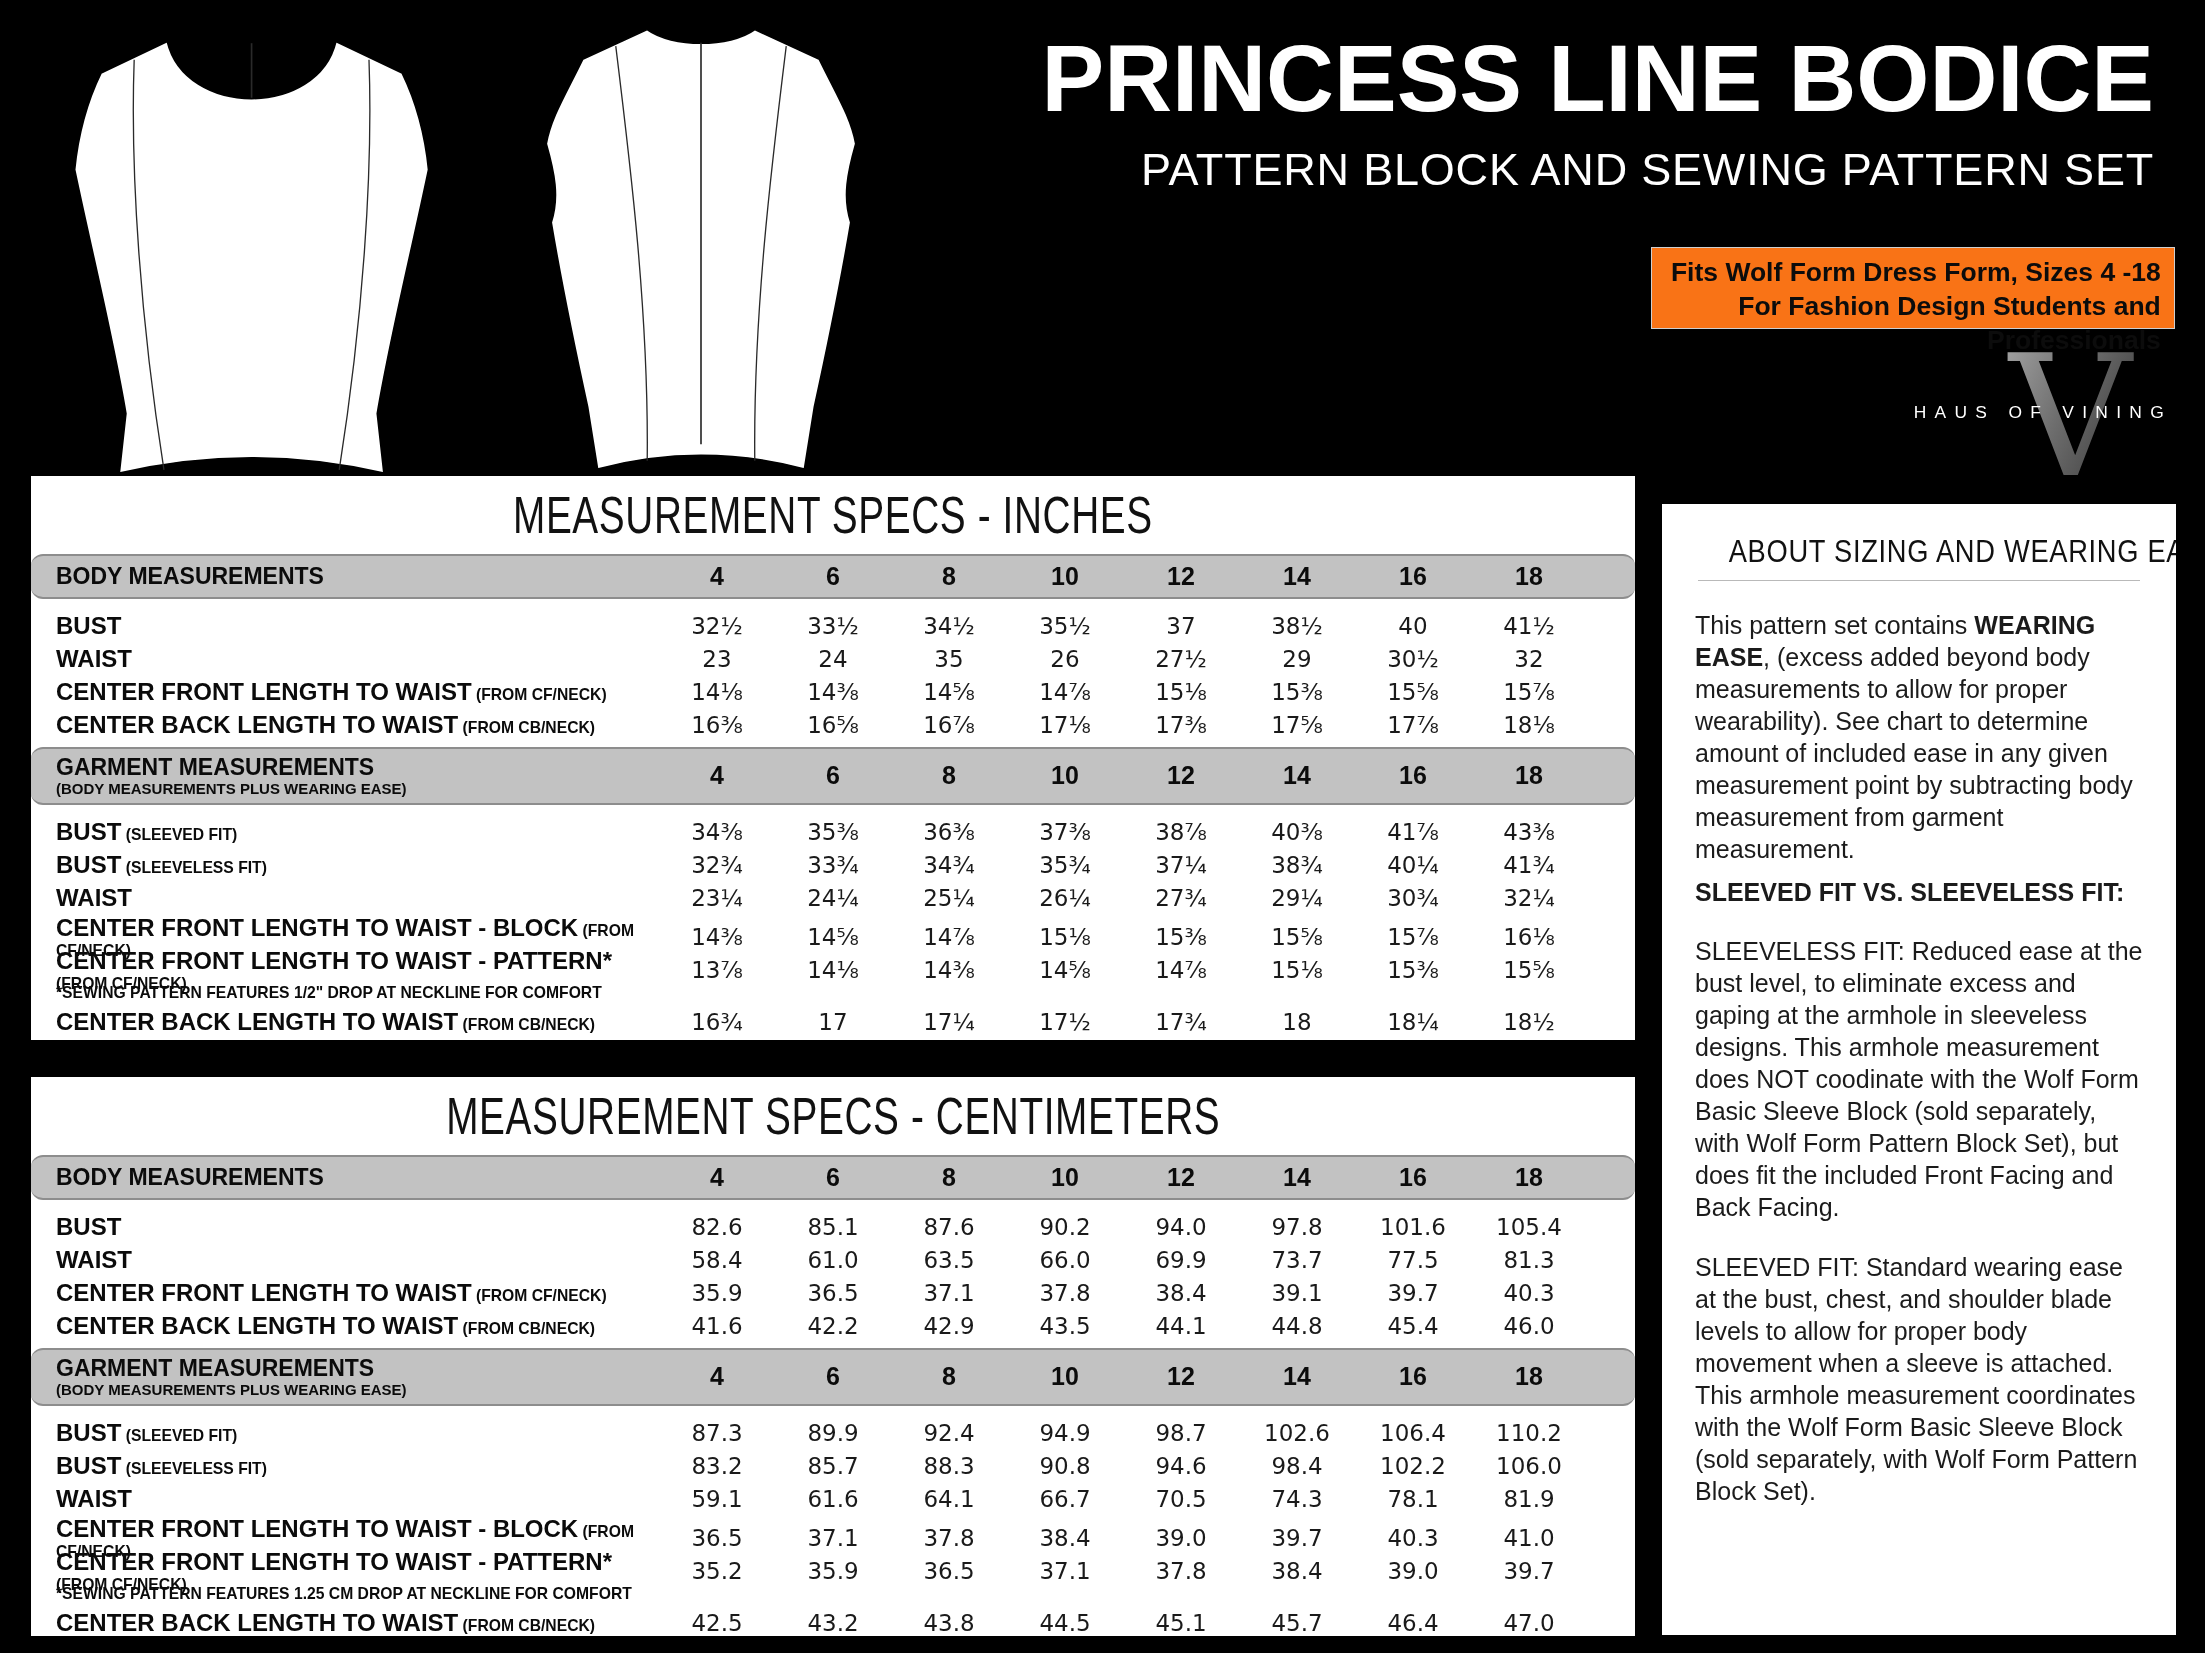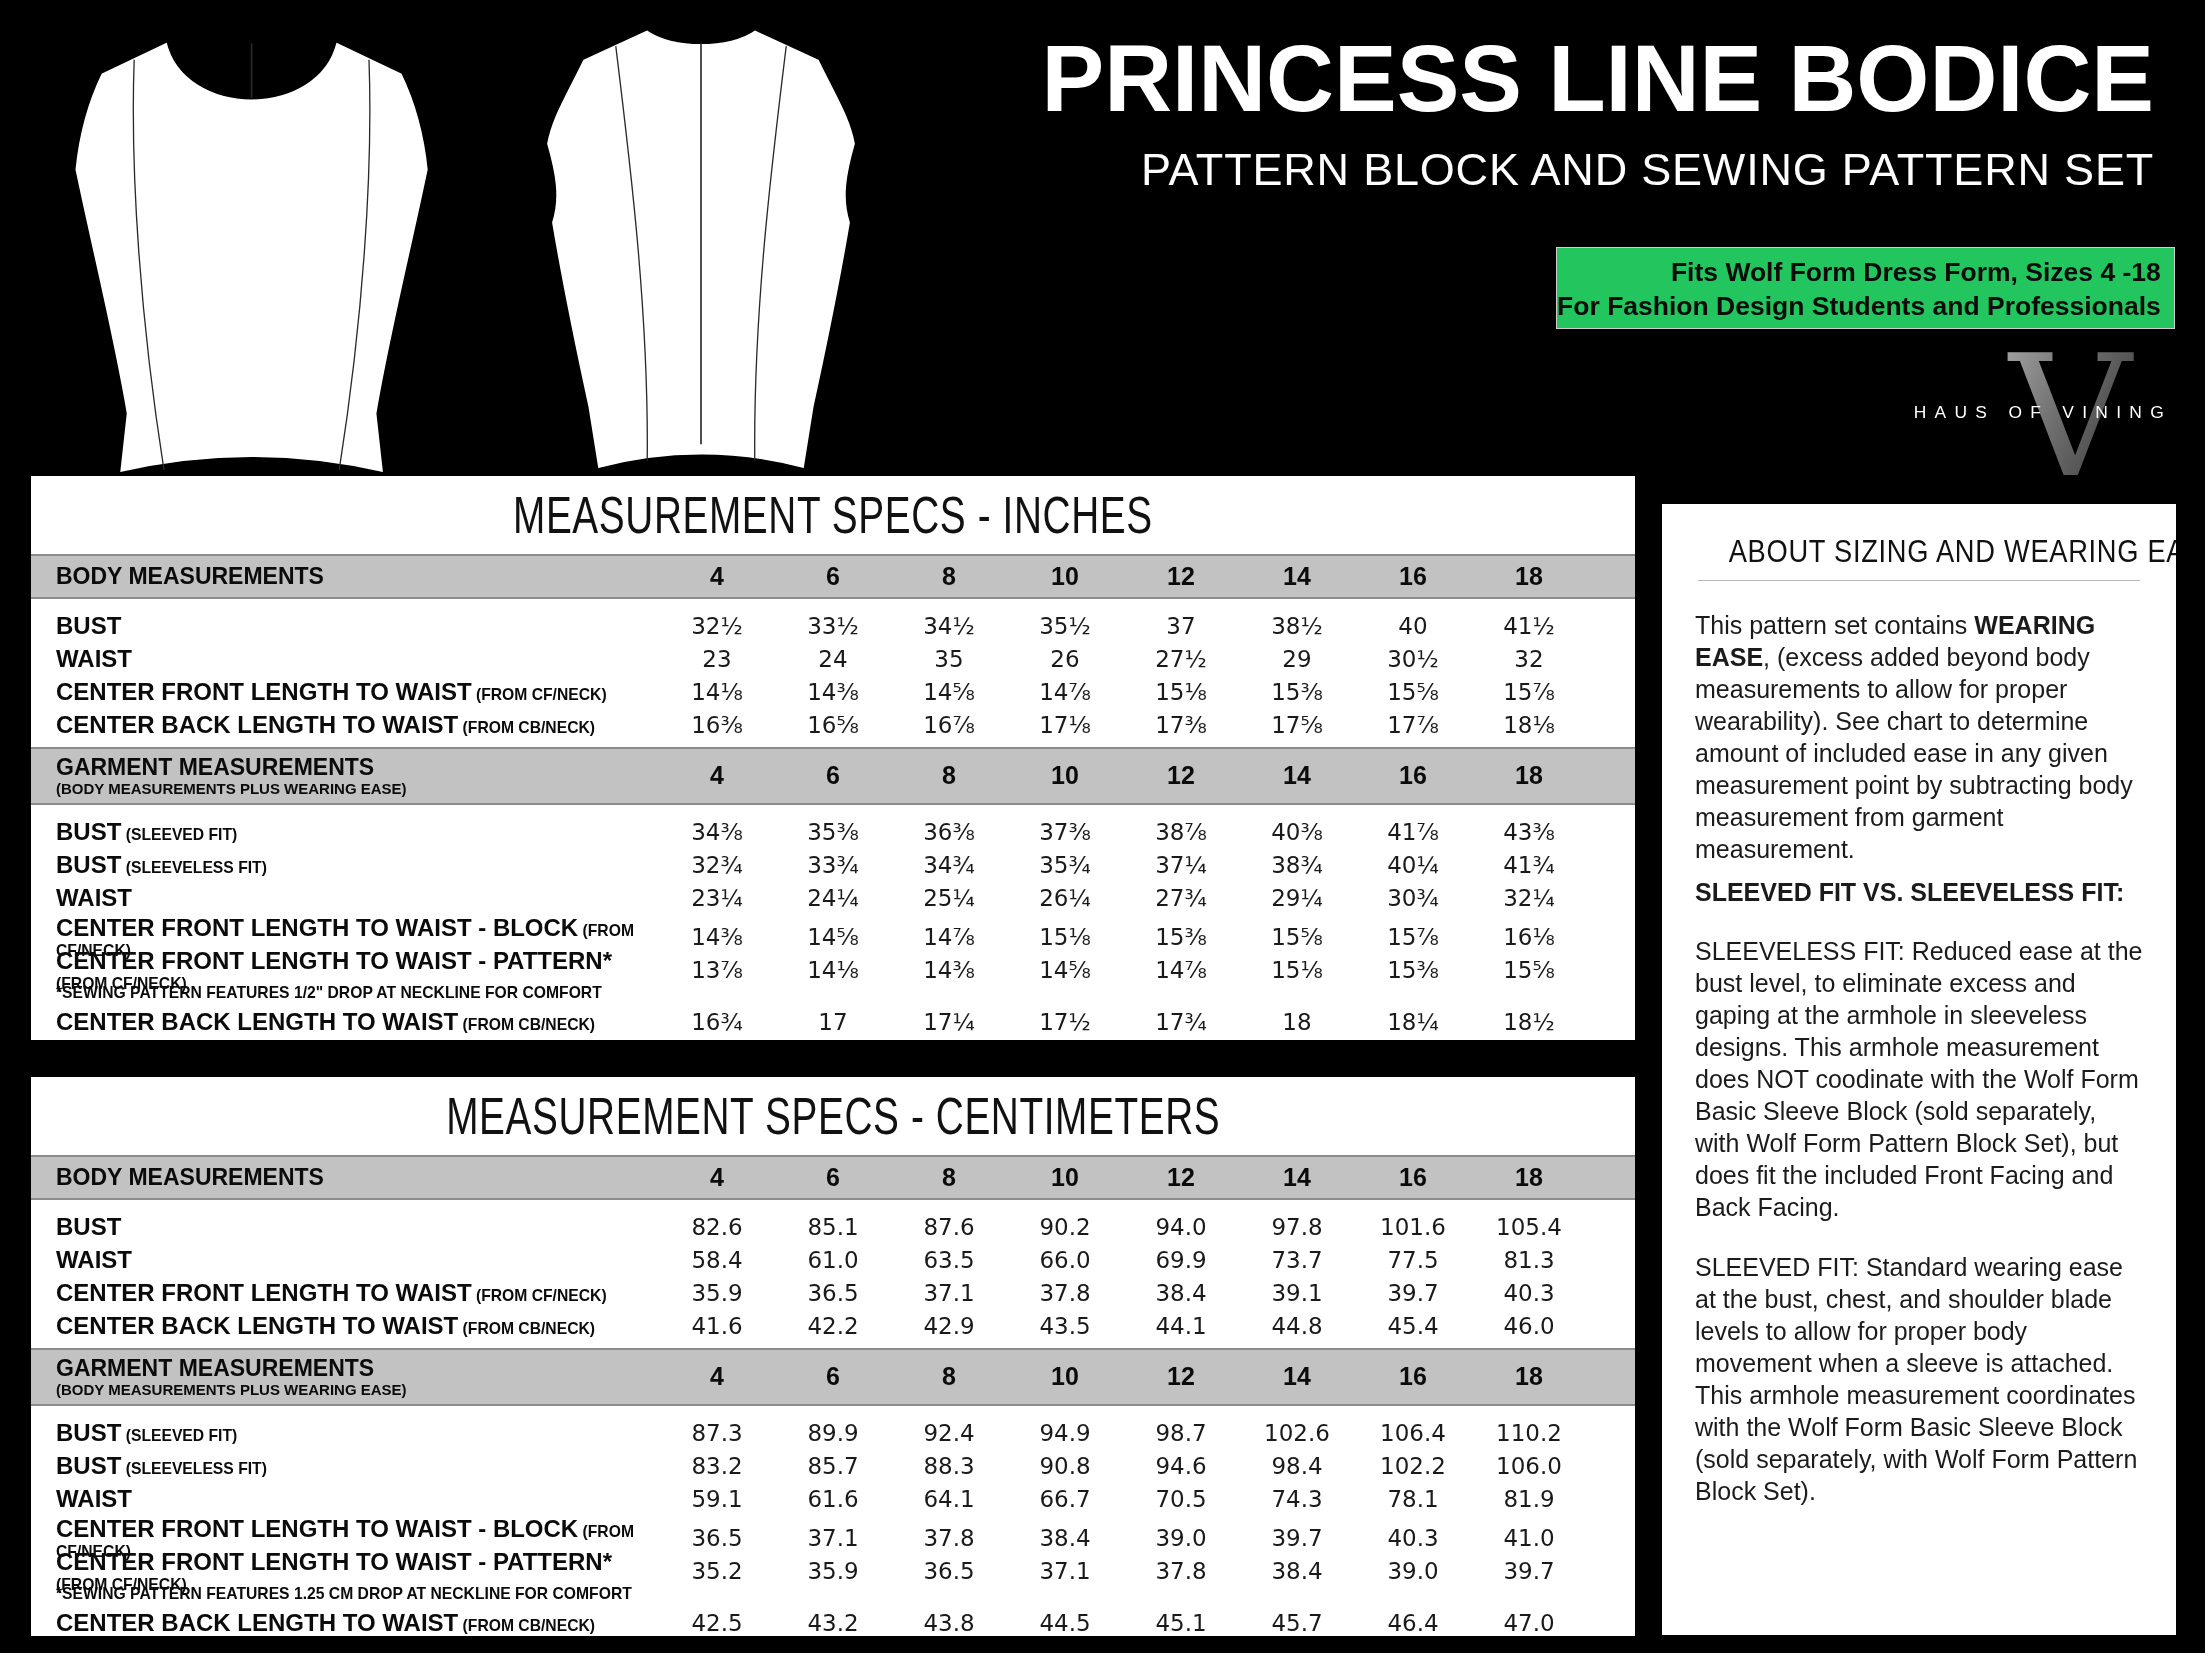--- a/index.html
+++ b/index.html
@@ -8,21 +8,21 @@
 
   
   .illus{position:absolute;}
   .illus-front{left:43px;top:25px;}
   .illus-back{left:523px;top:18px;}
 
   .main-title{position:absolute;top:30px;right:51px;text-align:right;color:#fff;}
   .main-title h1{margin:0;font-size:94px;font-weight:800;letter-spacing:0px;line-height:1.05;}
   .subtitle{margin-top:18px;font-size:45px;font-weight:400;letter-spacing:0.8px;line-height:1;}
 
-  .badge{position:absolute;top:247px;right:30px;width:619px;height:82px;background:#22c55e;
+  .badge{position:absolute;top:247px;right:30px;width:524px;height:82px;background:#f97316;
          box-sizing:border-box;padding:6.6px 13.2px 0 0;text-align:right;border:0.8px solid #cfcfcf;}
   .badge-line{font-size:26.5px;font-weight:bold;color:#0c0c0c;line-height:1.3;}
 
   .logo{position:absolute;top:341px;right:33px;width:211px;height:150px;}
   .brand-name{position:absolute;top:61px;right:0px;color:#fff;font-size:17.4px;
               letter-spacing:8.3px;white-space:nowrap;font-weight:400;margin-left:8px;}
 
   
   .measure-panel{position:absolute;left:31px;width:1604px;background:#fff;overflow:hidden;box-sizing:border-box;}
   .panel-inches{top:476px;height:564px;}
@@ -31,21 +31,21 @@
   .panel-title{height:78px;display:flex;align-items:center;justify-content:center;color:#111;}
   .panel-title-text{display:inline-block;font-size:51px;font-weight:400;letter-spacing:0.8px;
                     transform:scaleX(0.76);transform-origin:center;white-space:nowrap;}
 
   .mrow{display:grid;grid-template-columns:628px repeat(8,116px);align-items:center;}
   .cell{min-width:0;}
   .label-cell{padding-left:25px;}
   .size-cell,.value-cell{text-align:center;}
 
   .band{background:#c2c2c2;border-top:2.5px solid #8d8d8d;border-bottom:2.5px solid #8d8d8d;
-        padding:5.8px 0;box-sizing:border-box;}
+        padding:5.8px 0;box-sizing:border-box;border-radius:12px;}
   .band .band-label{font-size:23px;font-weight:bold;color:#0b0b0b;line-height:1.08;}
   .band .band-sub{font-size:15px;font-weight:bold;color:#0b0b0b;line-height:1.15;}
   .band .size-cell{font-size:25px;font-weight:bold;color:#0b0b0b;}
 
   .rows-block{padding:10.7px 0 5.8px;}
   .data-row{height:33px;}
   .row-label{font-size:24px;font-weight:bold;color:#0b0b0b;}
   .row-suffix{font-size:15.7px;font-weight:bold;color:#0b0b0b;}
   .value-cell{font-size:23px;color:#1a1a1a;font-family:"DejaVu Sans",sans-serif;}
   .footnote-row{height:25px;}

